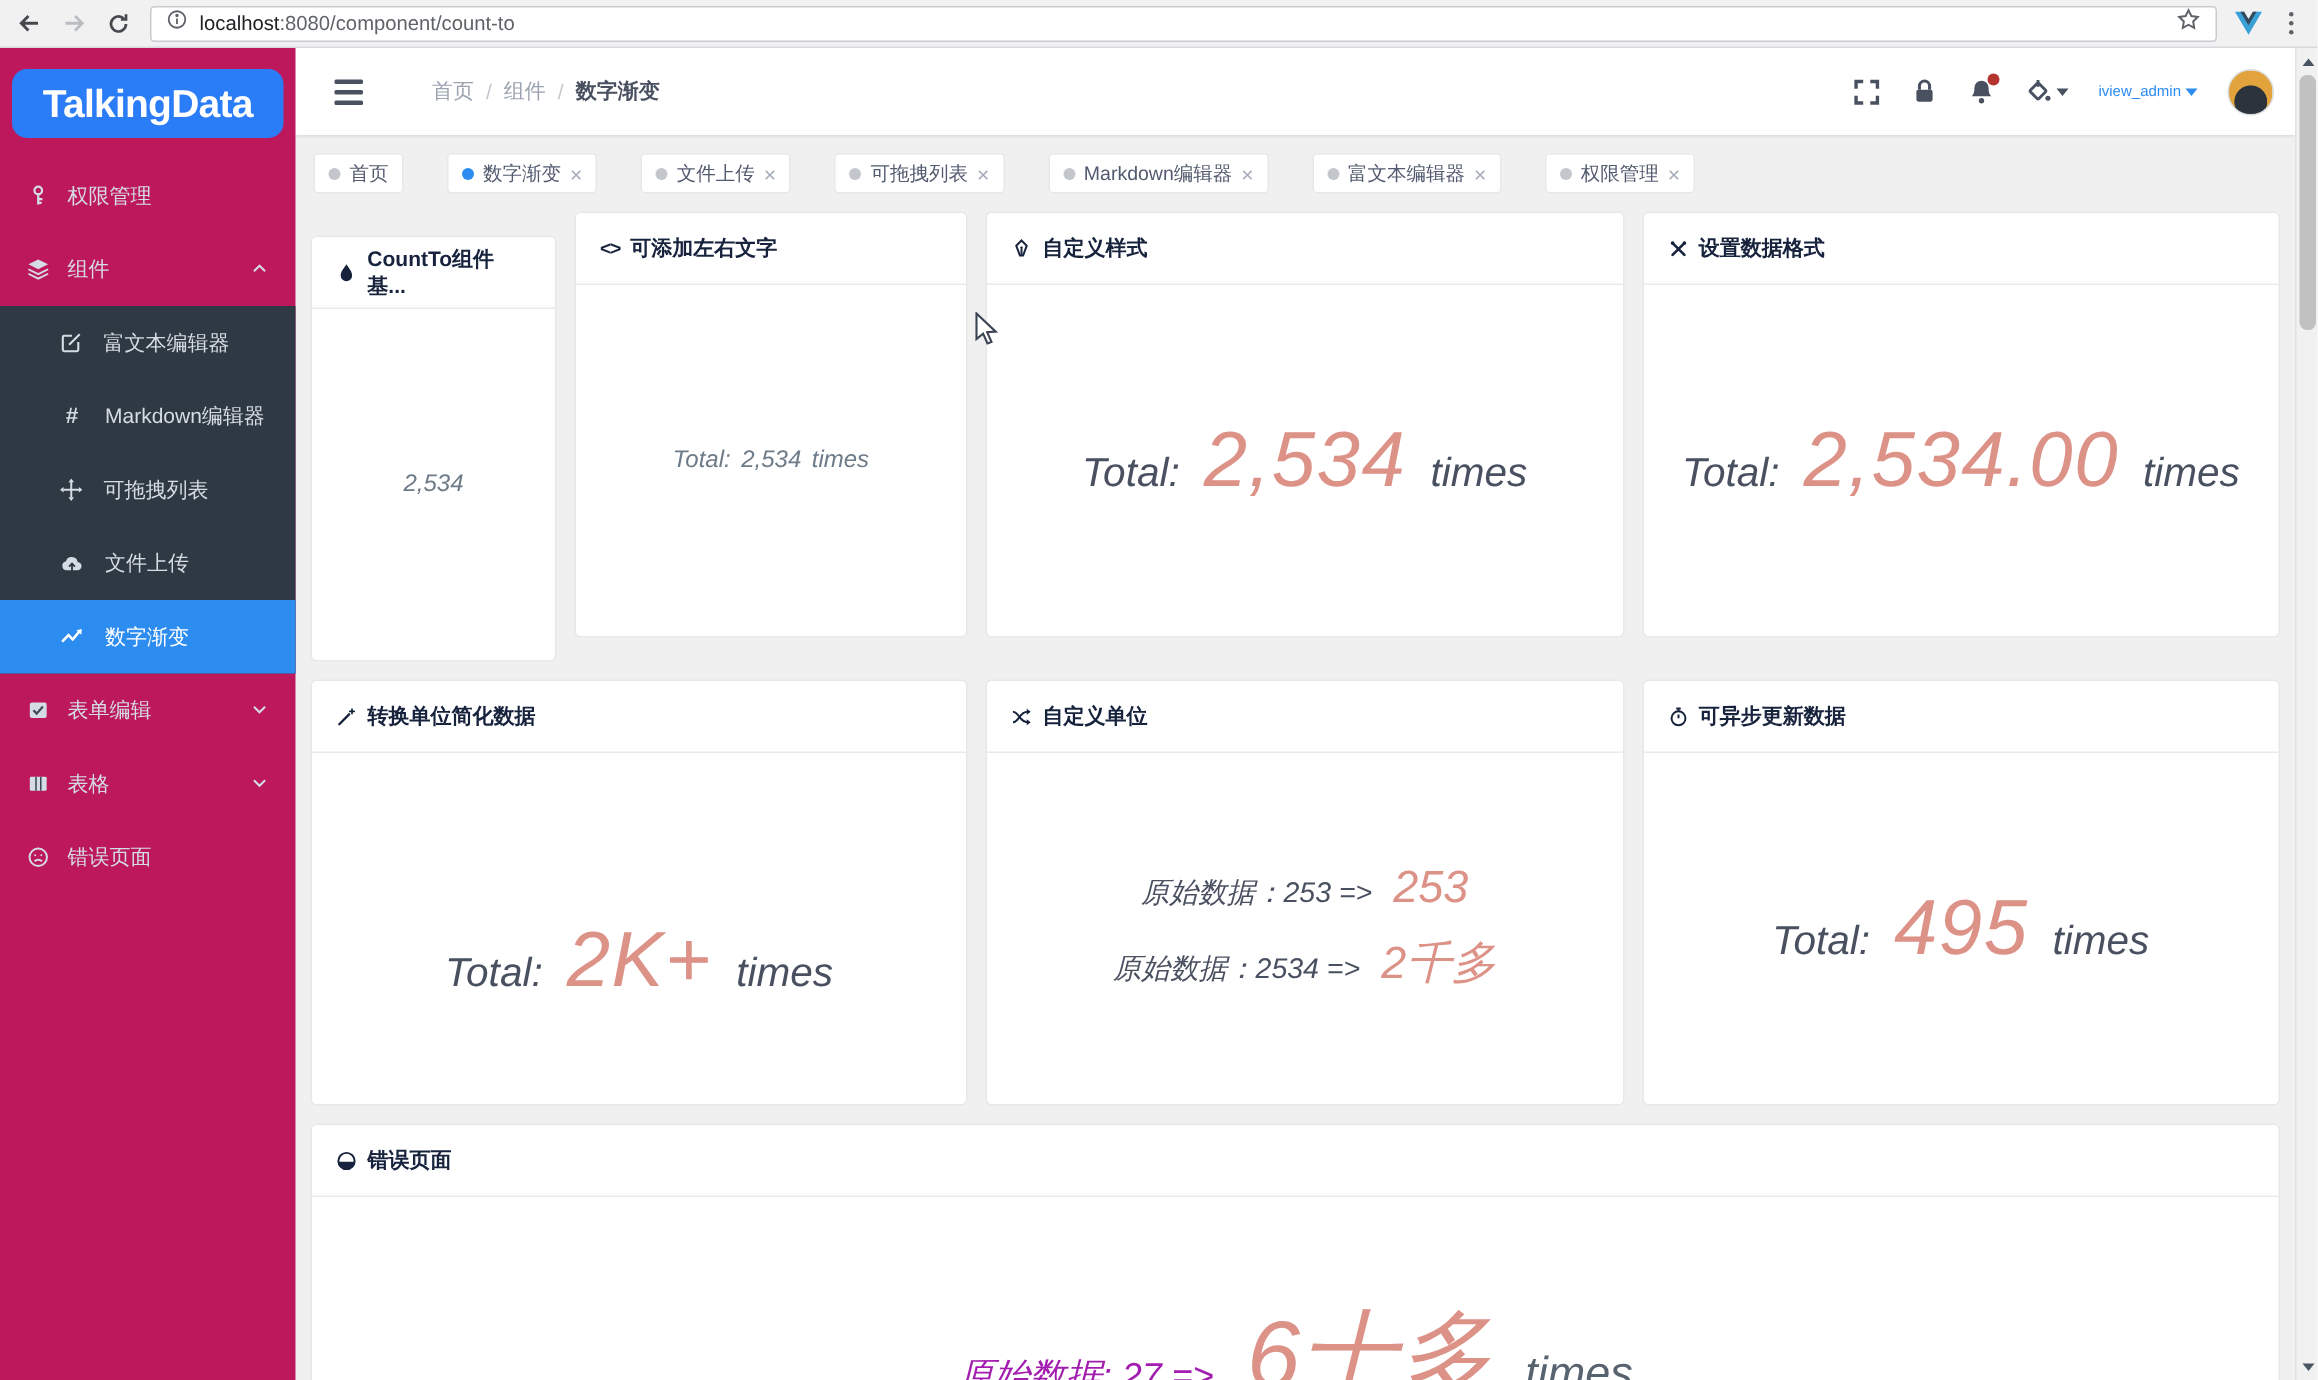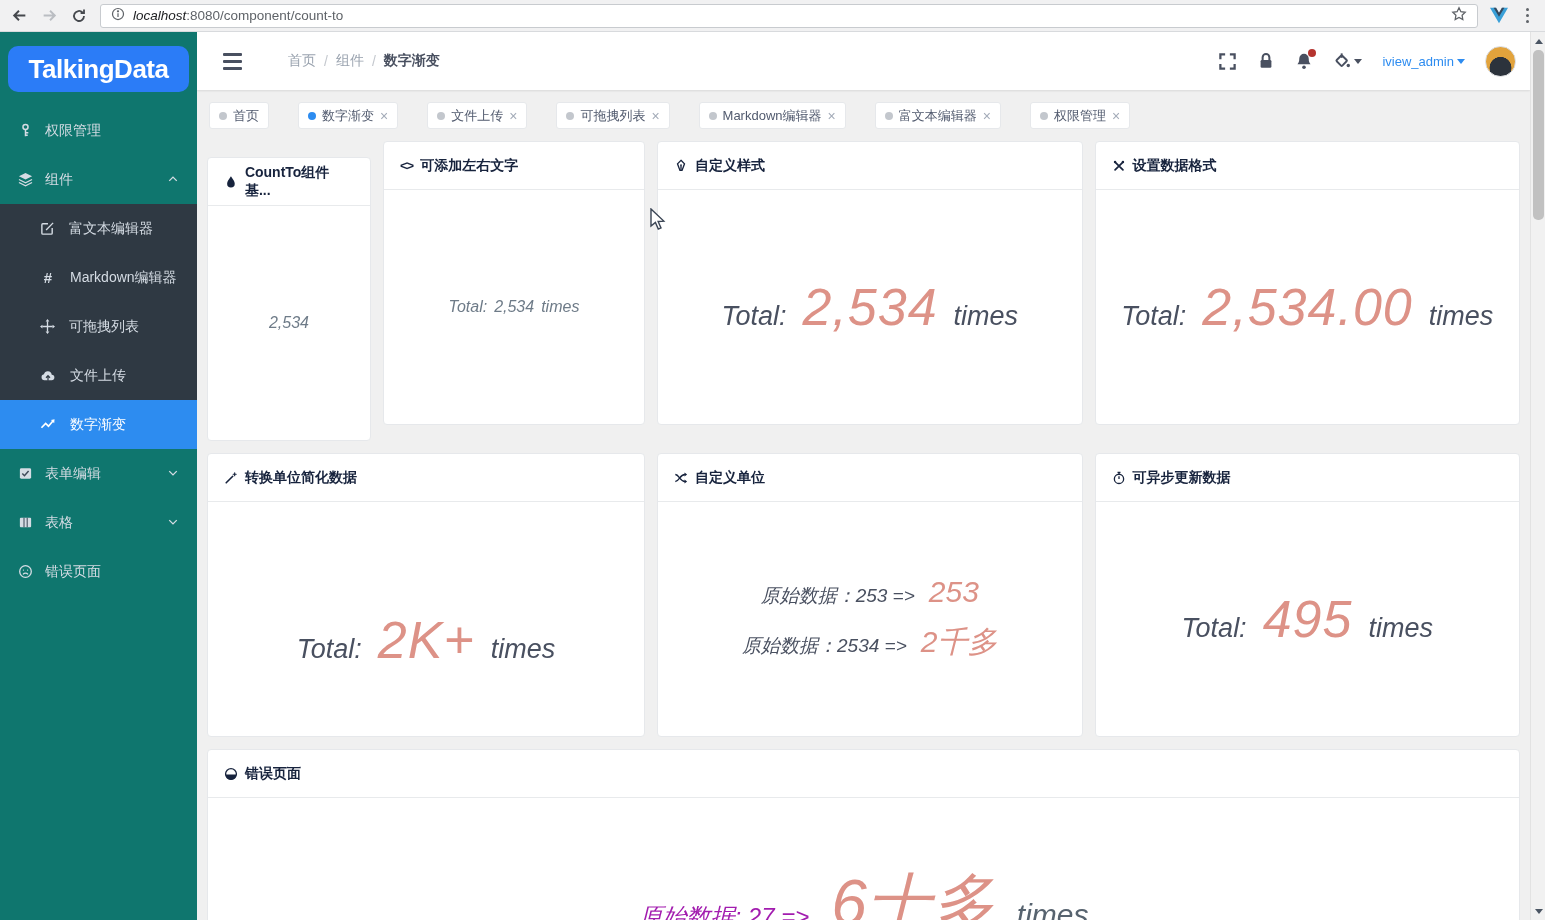--- a/index.html
+++ b/index.html
@@ -21,21 +21,21 @@
   
   .scrollbar { position:absolute; top:32px; right:0; bottom:0; width:15px; background:#f1f1f1; z-index:40;
                border-left:1px solid #e2e2e2;}
   .sb-arrow { position:absolute; left:0; width:15px; height:14px; display:flex; align-items:center; justify-content:center;}
   .sb-arrow.up { top:2px; } .sb-arrow.down { bottom:2px; }
   .tri-up { width:0;height:0;border-left:4px solid transparent;border-right:4px solid transparent;border-bottom:5px solid #4a5563;}
   .tri-dn { width:0;height:0;border-left:4px solid transparent;border-right:4px solid transparent;border-top:5px solid #4a5563;}
   .sb-thumb { position:absolute; left:2px; top:18px; width:11px; height:170px; background:#c1c1c1; border-radius:5px; }
 
   
-  .sidebar { position:absolute; top:32px; left:0; bottom:0; width:197px; background:#0f766e; z-index:30; }
+  .sidebar { position:absolute; top:32px; left:0; bottom:0; width:197px; background:#be185d; z-index:30; }
   .logo { margin:14px 8px 10px 8px; height:46px; background:#2b7cf7; border-radius:10px; color:#fff;
           font-weight:bold; font-size:26px; display:flex; align-items:center; justify-content:center; letter-spacing:-0.5px;}
   .menu { margin-top:14px; }
   .side-item { height:49px; display:flex; align-items:center; gap:12px; padding:0 18px;
                color:#d5dce4; font-size:14px; cursor:pointer; }
   .side-item svg { flex:0 0 auto; }
   .side-item .chev { margin-left:auto; }
   .submenu { background:#2f3943; }
   .sub-item { height:49px; display:flex; align-items:center; gap:14px; padding:0 18px 0 40px;
               color:#d5dce4; font-size:14px; cursor:pointer; }
@@ -50,21 +50,21 @@
   .breadcrumb { margin-left:40px; font-size:14px; display:flex; align-items:center; gap:8px; }
   .bc-link { color:#9aa3af; cursor:pointer; }
   .bc-sep { color:#c4c8ce; }
   .bc-current { color:#495060; font-weight:bold; }
   .header-right { margin-left:auto; display:flex; align-items:center; gap:20px; padding-right:14px; color:#495060;}
   .h-ico { position:relative; display:flex; align-items:center; cursor:pointer; }
   .bell-dot { position:absolute; top:-3px; right:-3px; width:8px; height:8px; border-radius:50%; background:#b5342f; }
   .caret { width:0;height:0;border-left:4px solid transparent;border-right:4px solid transparent;border-top:5px solid #495060; margin-left:3px;}
   .caret.blue { border-top-color:#2d8cf0; }
   .user-drop { display:flex; align-items:center; cursor:pointer; }
-  .user-name { color:#2d8cf0; font-size:13px; }
+  .user-name { color:#2d8cf0; font-size:10px; }
   .avatar { width:31px; height:31px; border-radius:50%; cursor:pointer;
             background:radial-gradient(circle at 50% 72%, #2c333c 42%, #e2a33c 44%);
             border:1px solid #d9dbde; }
 
   
   .content { position:absolute; left:197px; top:90px; right:15px; bottom:0; background:#f0f0f0; overflow:hidden; }
   .tabstrip { display:flex; align-items:center; padding:12px 12px 0 12px; }
   .tab { height:27px; background:#fff; border:1px solid #e6e8eb; border-radius:3px; display:flex; align-items:center;
          gap:6px; padding:0 9px; margin-right:29px; font-size:13px; color:#515a6e; cursor:pointer; }
   .tab-dot { width:8px; height:8px; border-radius:50%; background:#c3c7cd; }
@@ -123,21 +123,21 @@
       </svg>
   </span>
   <div class="url-bar">
     <span>
       <svg width="14" height="14" viewBox="0 0 16 16" fill="none" stroke="#5f6368" stroke-width="1.4">
           <circle cx="8" cy="8" r="6.3"></circle>
           <path d="M8 7.2V11.4"></path>
           <circle cx="8" cy="4.9" r="0.6" fill="#5f6368"></circle>
         </svg>
     </span>
-    <span class="url-text"><b style="font-weight:normal;font-style:italic;">localhost</b><span class="path">:8080/component/count-to</span></span>
+    <span class="url-text"><b style="font-weight:normal;">localhost</b><span class="path">:8080/component/count-to</span></span>
     <span class="url-star">
       <svg width="16" height="16" viewBox="0 0 16 16" fill="none" stroke="#5f6368" stroke-width="1.3">
           <path d="M8 1.8l1.9 3.9 4.3.6-3.1 3 .7 4.3L8 11.5l-3.8 2.1.7-4.3-3.1-3 4.3-.6z"></path>
         </svg>
     </span>
   </div>
   <span class="nav-ico">
     <svg width="20" height="17" viewBox="0 0 20 17">
         <polygon points="0,0 6.4,0 10,6 13.6,0 20,0 10,17" fill="#3aa0d8"></polygon>
         <polygon points="4,0 10,10 16,0 13.2,0 10,5.4 6.8,0" fill="#35495e"></polygon>

